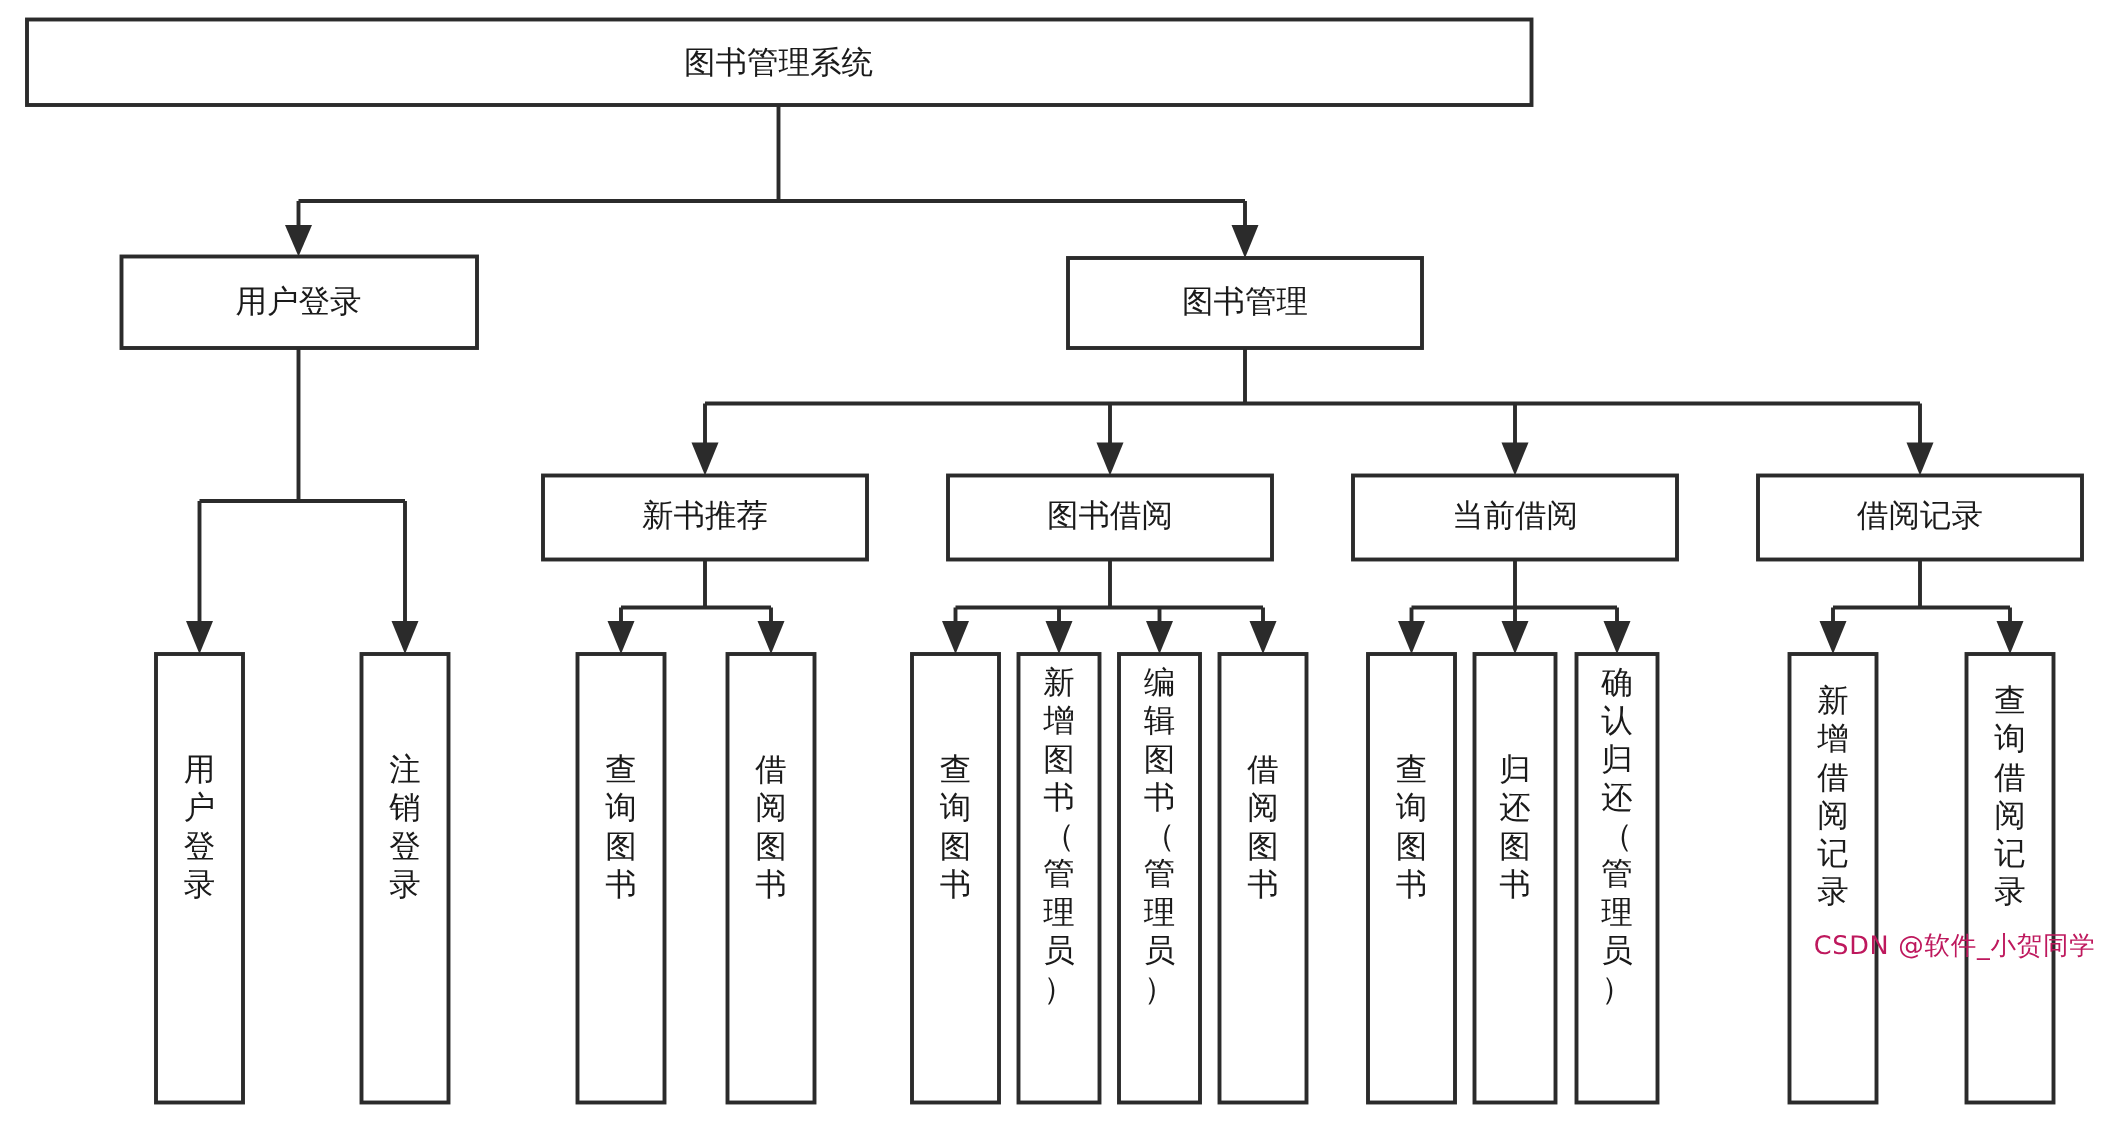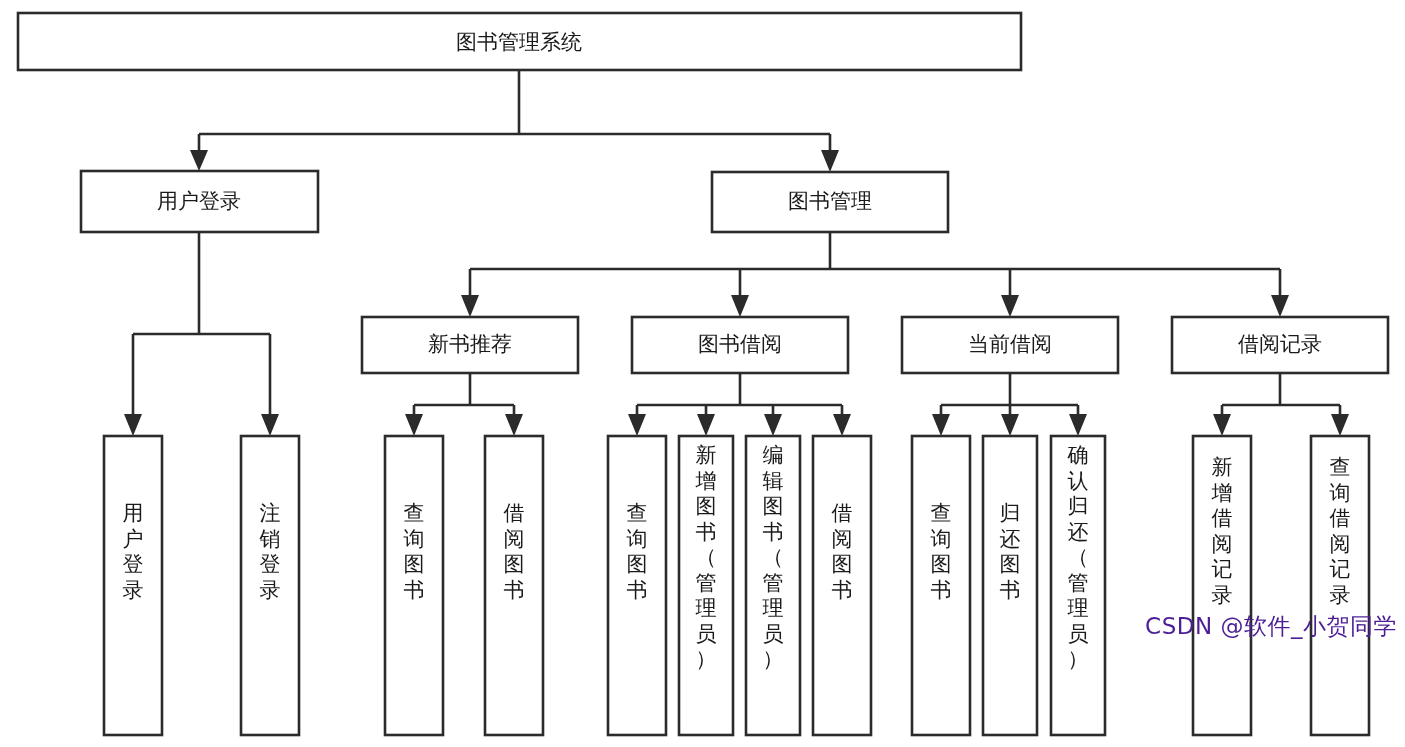--- a/index.html
+++ b/index.html
@@ -54,22 +54,22 @@
   }
   .conn-arrow {
     fill: #2b2b2b;
     stroke: none;
   }
   .watermark-text {
     position: absolute;
     right: 8px;
     bottom: 4px;
     font-family: "DejaVu Sans", "Liberation Sans", sans-serif;
-    font-size: 23px;
-    color: #4c1d95;
+    font-size: 17px;
+    color: #be185d;
     white-space: nowrap;
     letter-spacing: 0.5px;
     user-select: none;
   }
 </style>
 </head>
 <body>
 
 <div id="diagram-root">
 

